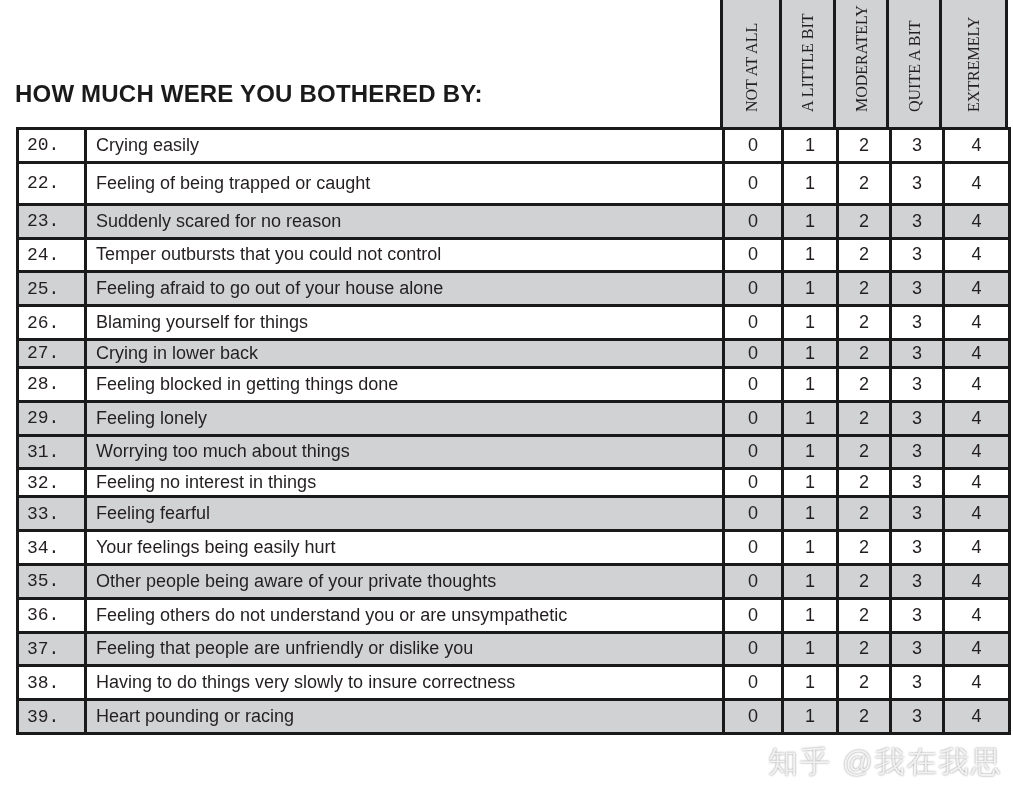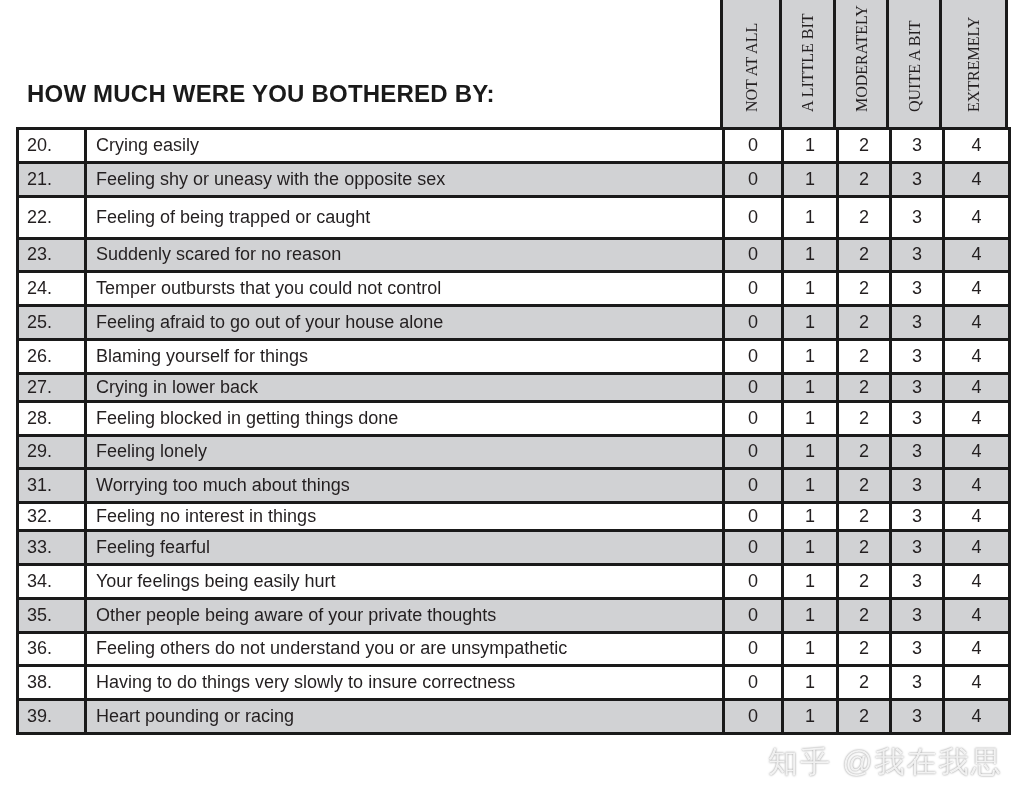--- a/index.html
+++ b/index.html
@@ -1,24 +1,24 @@
 <!DOCTYPE html>
 <html><head>
 <meta charset="utf-8">
 <style>
   html,body{margin:0;padding:0;background:#fff;}
   body{width:1013px;height:804px;overflow:hidden;position:relative;font-family:"Liberation Sans",sans-serif;color:#231f20;}
-  .title{position:absolute;left:27px;top:80px;font-size:24px;font-weight:bold;letter-spacing:0.2px;color:#1a1a1a;}
+  .title{position:absolute;left:15px;top:80px;font-size:24px;font-weight:bold;letter-spacing:0.2px;color:#1a1a1a;}
   .hdr{position:absolute;top:0;height:128px;background:#d1d2d4;border-left:3px solid #1a1a1a;box-sizing:border-box;}
   .hdr span{position:absolute;left:50%;bottom:16px;transform-origin:left bottom;transform:translateX(9px) rotate(-90deg);white-space:nowrap;font-family:"Liberation Serif",serif;font-size:16px;color:#231f20;}
   table{position:absolute;left:16px;top:127px;border-collapse:collapse;}
   td{border:3px solid #1a1a1a;height:28px;padding:0;font-size:18px;box-sizing:border-box;}
   tr.odd td{background:#d1d2d4;}
   tr.even td{background:#fff;}
-  td.num{width:68px;padding-left:8px;}
+  td.num{width:68px;padding-left:8px;font-family:Liberation Mono, monospace;}
   td.txt{width:638px;padding-left:9px;}
   td.v{text-align:center;}
   .wm{position:absolute;left:768px;top:742px;font-size:30px;color:rgba(255,255,255,0.85);text-shadow:0 0 2px rgba(0,0,0,0.5);letter-spacing:2px;}
 </style>
 </head>
 <body>
 
 <div class="title">HOW MUCH WERE YOU BOTHERED BY:</div>
 
 <div class="hdr" style="left:720px;width:60px;">
@@ -41,29 +41,20 @@
   <tbody id="rows">
       <tr class="even" style="height: 33.8px;">
         <td class="num">20.</td>
         <td class="txt">Crying easily</td>
         <td class="v" style="width:59px">0</td>
         <td class="v" style="width:55px">1</td>
         <td class="v" style="width:53px">2</td>
         <td class="v" style="width:53px">3</td>
         <td class="v" style="width:66px">4</td>
       </tr>
-      <tr class="odd" style="height: 33.8px;">
-        <td class="num">21.</td>
-        <td class="txt">Feeling shy or uneasy with the opposite sex</td>
-        <td class="v" style="width:59px">0</td>
-        <td class="v" style="width:55px">1</td>
-        <td class="v" style="width:53px">2</td>
-        <td class="v" style="width:53px">3</td>
-        <td class="v" style="width:66px">4</td>
-      </tr>
       <tr class="even" style="height: 42px;">
         <td class="num">22.</td>
         <td class="txt">Feeling of being trapped or caught</td>
         <td class="v" style="width:59px">0</td>
         <td class="v" style="width:55px">1</td>
         <td class="v" style="width:53px">2</td>
         <td class="v" style="width:53px">3</td>
         <td class="v" style="width:66px">4</td>
       </tr>
       <tr class="odd" style="height: 33.8px;">
@@ -176,20 +167,29 @@
       </tr>
       <tr class="even" style="height: 33.8px;">
         <td class="num">36.</td>
         <td class="txt">Feeling others do not understand you or are unsympathetic</td>
         <td class="v" style="width:59px">0</td>
         <td class="v" style="width:55px">1</td>
         <td class="v" style="width:53px">2</td>
         <td class="v" style="width:53px">3</td>
         <td class="v" style="width:66px">4</td>
       </tr>
+      <tr class="odd" style="height: 33.8px;">
+        <td class="num">37.</td>
+        <td class="txt">Feeling that people are unfriendly or dislike you</td>
+        <td class="v" style="width:59px">0</td>
+        <td class="v" style="width:55px">1</td>
+        <td class="v" style="width:53px">2</td>
+        <td class="v" style="width:53px">3</td>
+        <td class="v" style="width:66px">4</td>
+      </tr>
       <tr class="even" style="height: 33.8px;">
         <td class="num">38.</td>
         <td class="txt">Having to do things very slowly to insure correctness</td>
         <td class="v" style="width:59px">0</td>
         <td class="v" style="width:55px">1</td>
         <td class="v" style="width:53px">2</td>
         <td class="v" style="width:53px">3</td>
         <td class="v" style="width:66px">4</td>
       </tr>
       <tr class="odd" style="height: 33.8px;">

